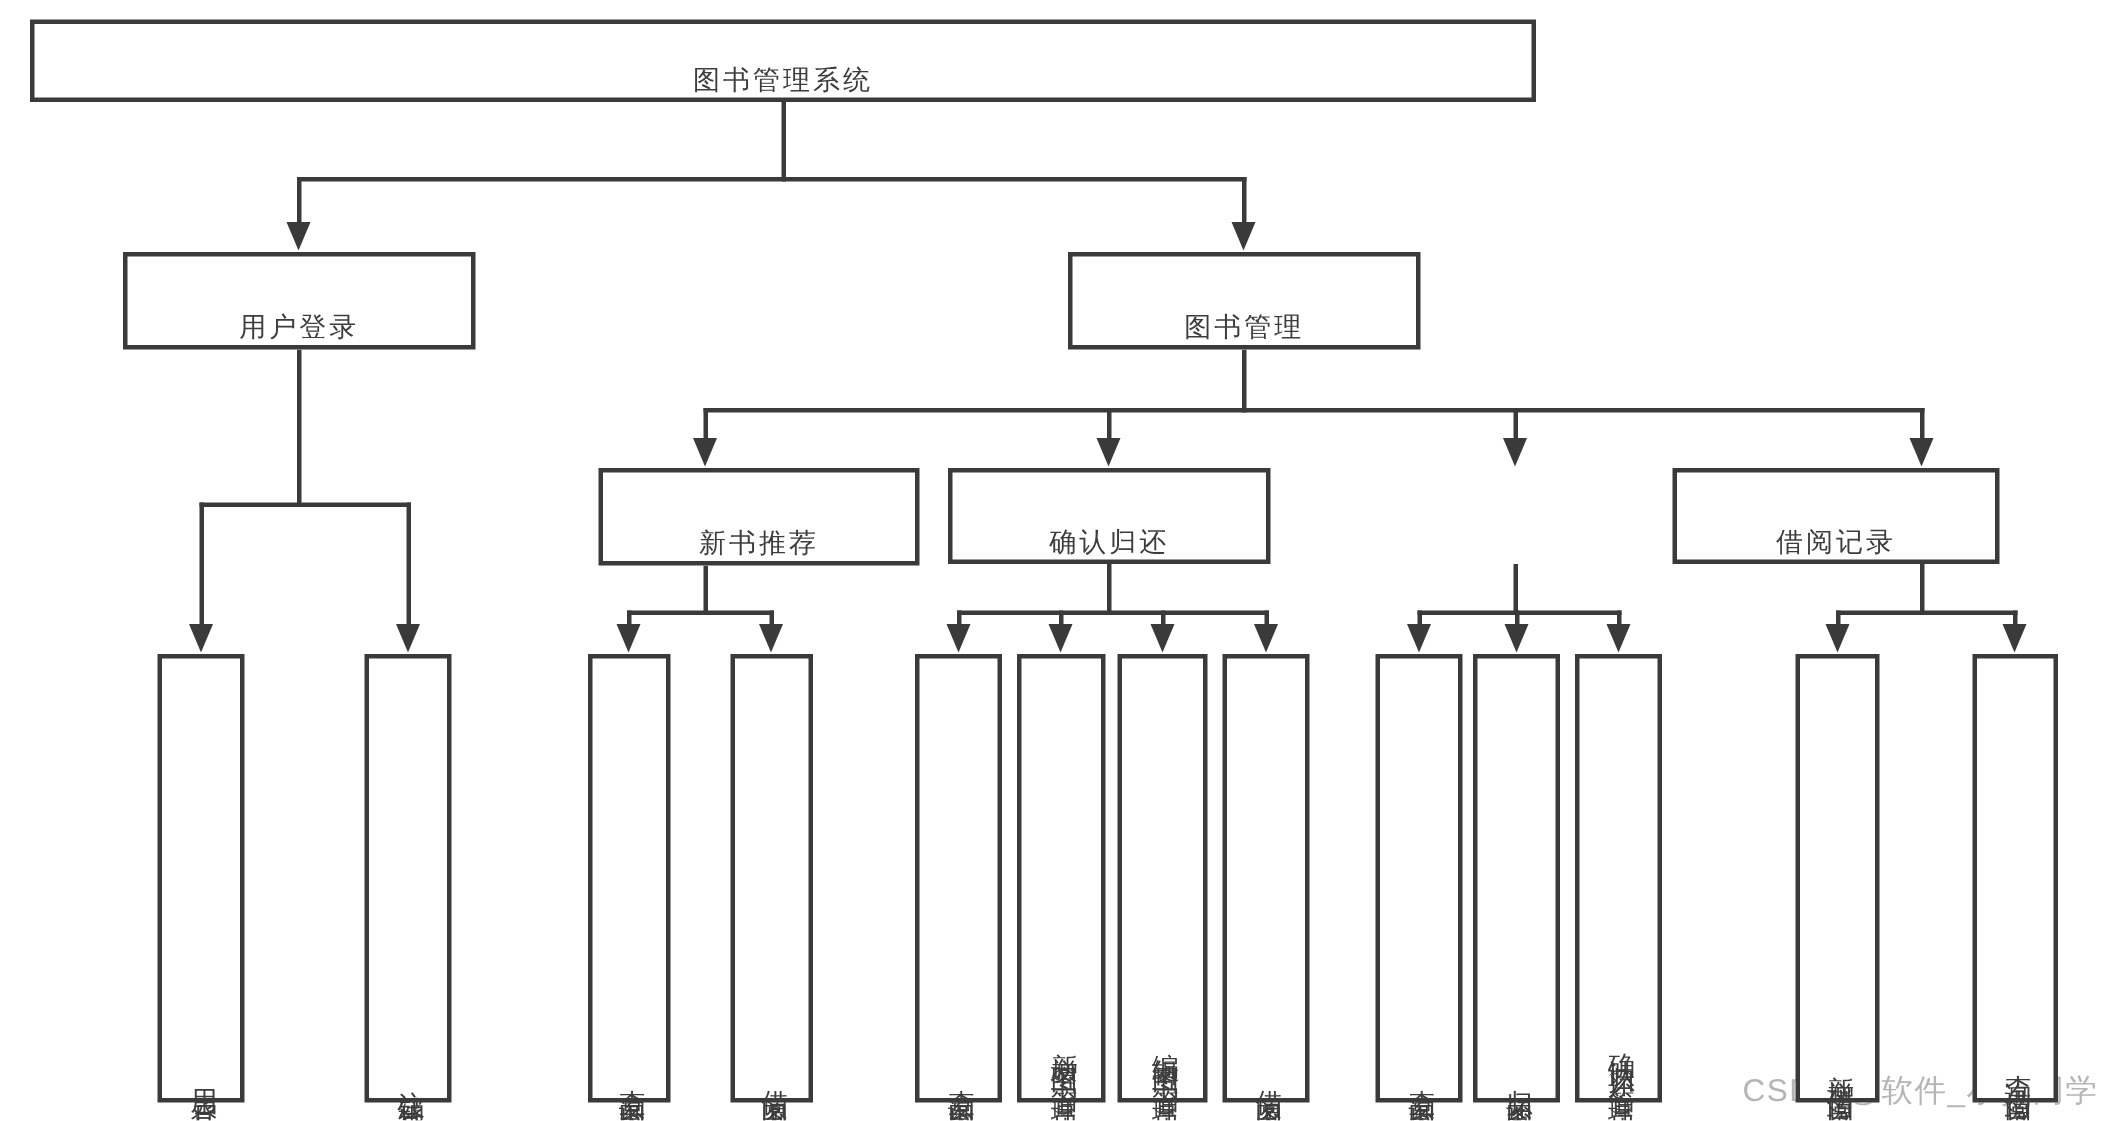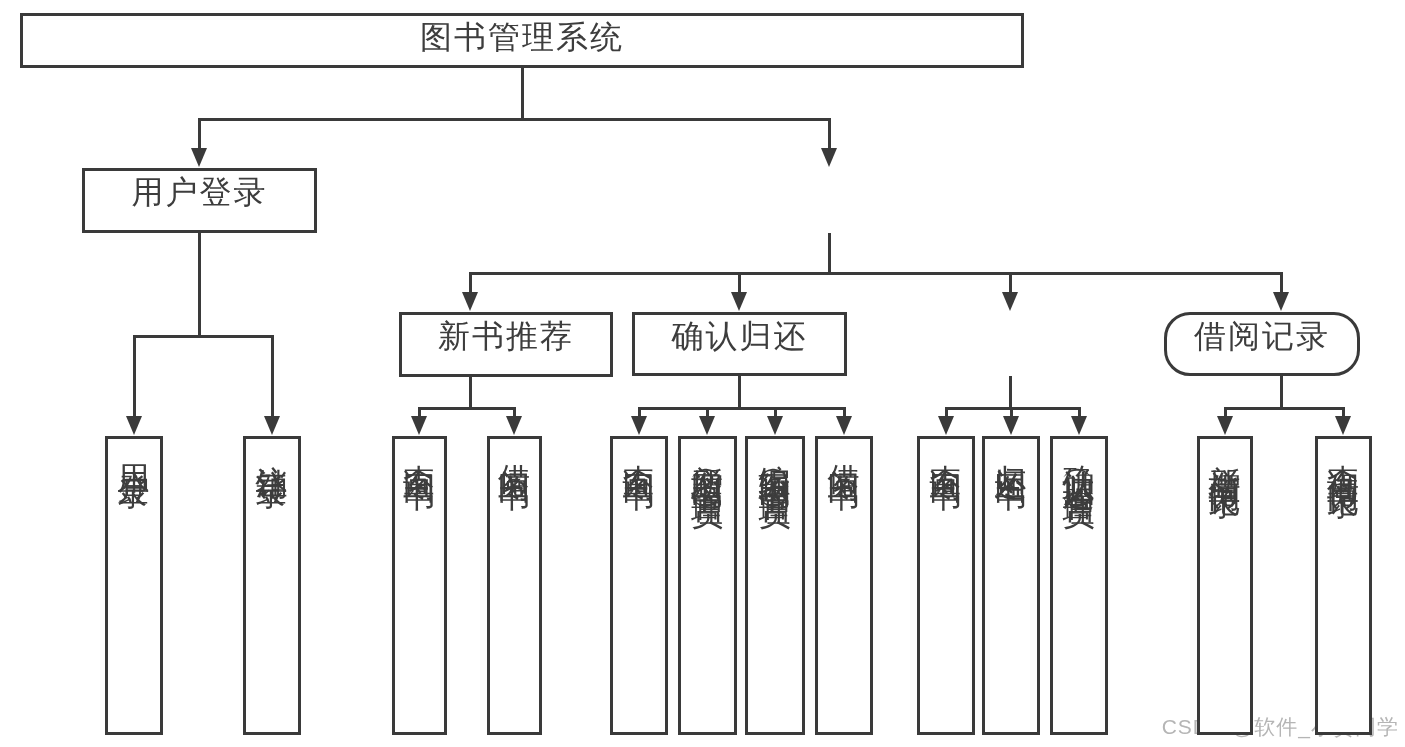--- a/index.html
+++ b/index.html
@@ -11,23 +11,24 @@
     background: var(--bg, #ffffff);
     overflow: hidden;
   }
   .node {
     position: absolute;
     box-sizing: border-box;
     border: 3px solid var(--line, #3a3a3a);
     background: var(--fill, #ffffff);
     color: var(--text, #3d3d3d);
     display: flex;
-    align-items: flex-start;
+    align-items: flex-end;
     justify-content: center;
-    font-size: 32px;
+    font-size: 18px;
+    font-family: Liberation Mono, monospace;
   }
   .node.h span {
     letter-spacing: 2px;
     white-space: nowrap;
   }
   .node.v span {
     writing-mode: vertical-rl;
     text-orientation: mixed;
     letter-spacing: 5px;
     line-height: 1;
@@ -110,27 +111,30 @@
     <div class="cline" style="left: 1223.5px; top: 407px; width: 3px; height: 12px;"></div>
     <div class="arrow" style="left: 1216.5px; top: 416px; border-left-width: 8.5px; border-right-width: 8.5px; border-top-width: 19px;"></div>
     <div class="cline" style="left: 1342px; top: 407px; width: 3px; height: 12px;"></div>
     <div class="arrow" style="left: 1335px; top: 416px; border-left-width: 8.5px; border-right-width: 8.5px; border-top-width: 19px;"></div>
     <div class="node h" style="left: 20px; top: 13px; width: 1004px; height: 55px;">
       <span>图书管理系统</span>
     </div>
     <div class="node h" style="left: 82px; top: 168px; width: 235px; height: 65px;">
       <span>用户登录</span>
     </div>
+    <div class="node h" style="left: 712px; top: 168px; width: 235px; height: 65px;">
+      <span>图书管理</span>
+    </div>
     <div class="node h" style="left: 363px; top: 312px; width: 214px; height: 65px; margin-left: 36px;">
       <span>新书推荐</span>
     </div>
     <div class="node h" style="left: 632px; top: 312px; width: 215px; height: 64px;">
       <span>确认归还</span>
     </div>
-    <div class="node h" style="left: 1164px; top: 312px; width: 196px; height: 64px; border-radius: 26px;">
+    <div class="node h" style="left: 1115px; top: 312px; width: 218px; height: 64px;">
       <span>借阅记录</span>
     </div>
     <div class="node v" style="left: 105px; top: 436px; width: 58px; height: 299px;">
       <span>用户登录</span>
     </div>
     <div class="node v" style="left: 243px; top: 436px; width: 58px; height: 299px;">
       <span>注销登录</span>
     </div>
     <div class="node v" style="left: 392px; top: 436px; width: 55px; height: 299px;">
       <span>查询图书</span>

